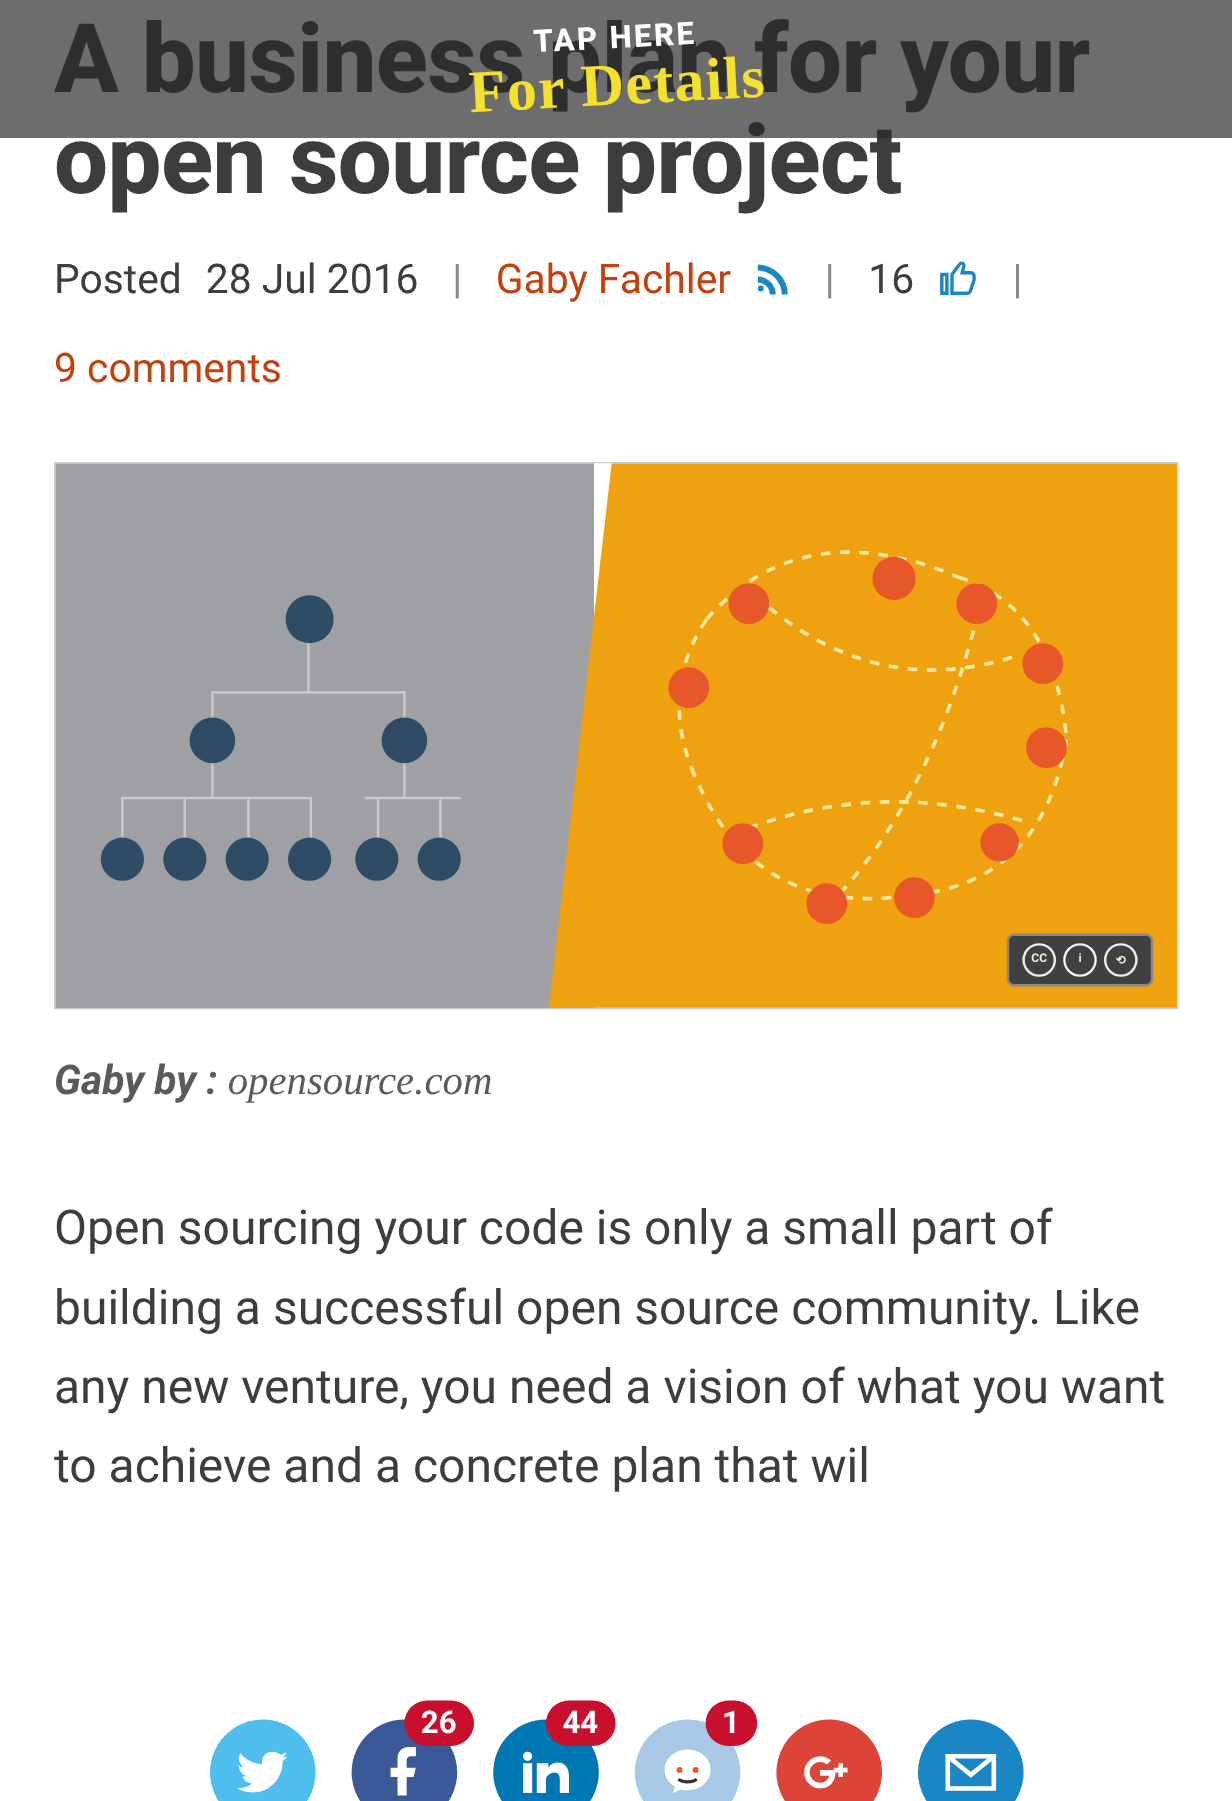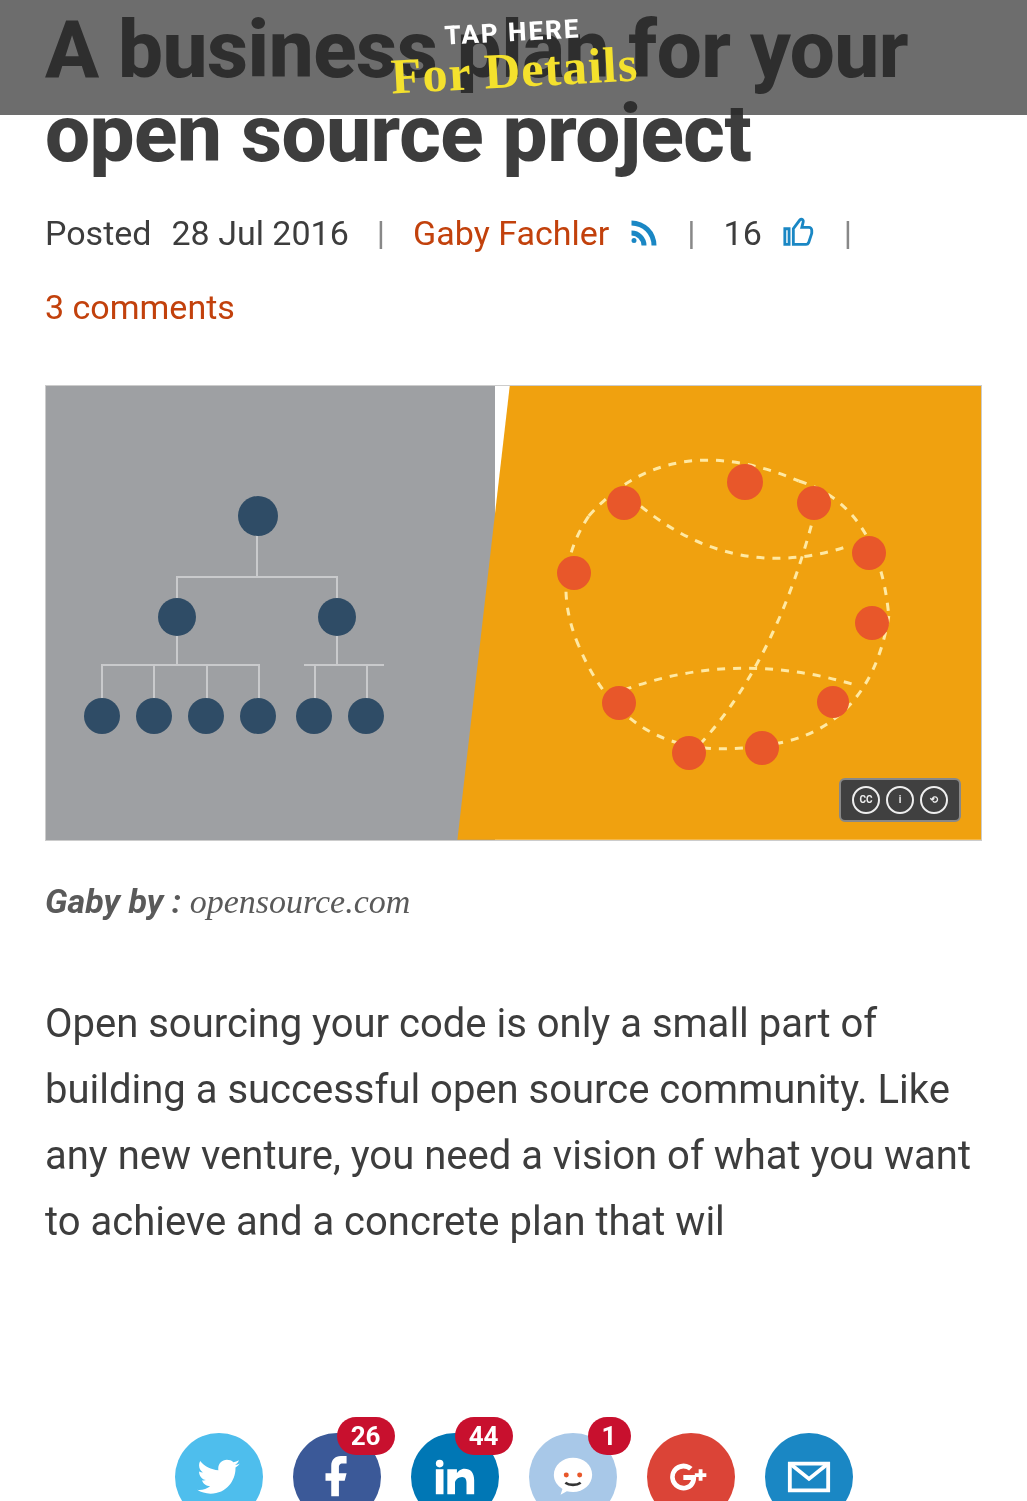--- a/index.html
+++ b/index.html
@@ -50,21 +50,21 @@
           </svg>
     </span>
     <span class="sep">|</span>
     <span>16</span>
     <span class="thumb">
       <svg width="34" height="34" viewBox="0 0 24 24">
             <path fill="none" stroke="#1a87c4" stroke-width="2" d="M2 20h3V9H2v11zm19-10c0-1.1-.9-2-2-2h-5l1-4c.1-.5-.1-1-.4-1.3-.6-.6-1.6-.5-2.1.2L8 9v11h9c.8 0 1.5-.5 1.8-1.2l2-6c.1-.3.2-.6.2-.8v-2z"></path>
           </svg>
     </span>
     <span class="sep">|</span>
-    <a class="link">3 comments</a>
+    <a class="link">9 comments</a>
   </div>
 
   <div class="hero">
     <div class="hero-left">
 
       <div class="tree-line" style="left:210px;top:150px;width:2px;height:40px;"></div>
       <div class="tree-line" style="left:130px;top:190px;width:162px;height:2px;"></div>
       <div class="tree-line" style="left:130px;top:190px;width:2px;height:30px;"></div>
       <div class="tree-line" style="left:290px;top:190px;width:2px;height:30px;"></div>
       <div class="tree-line" style="left:130px;top:248px;width:2px;height:30px;"></div>

